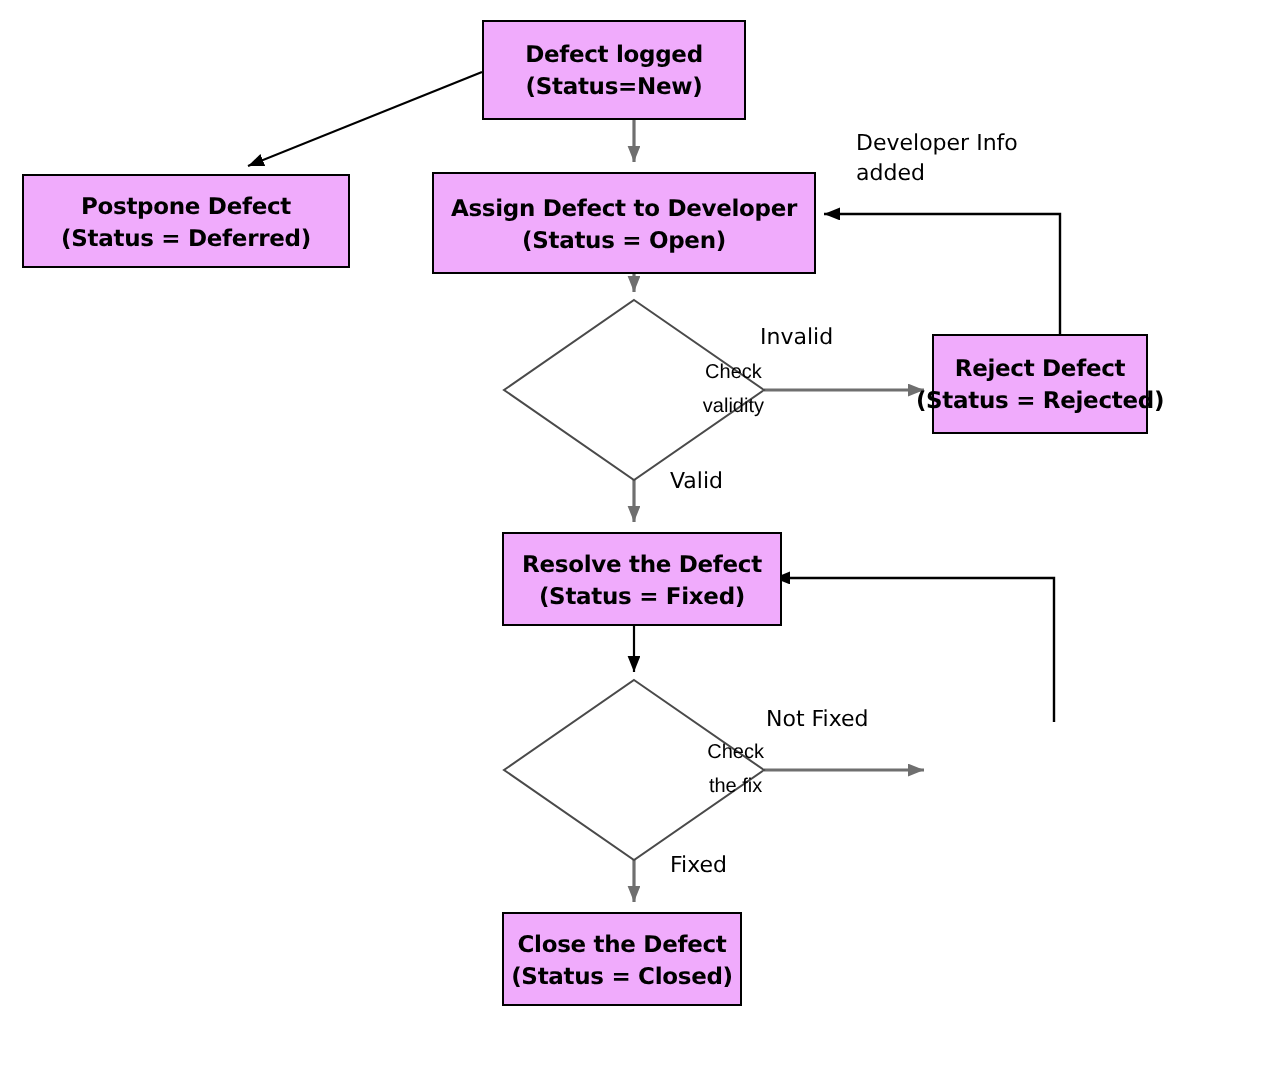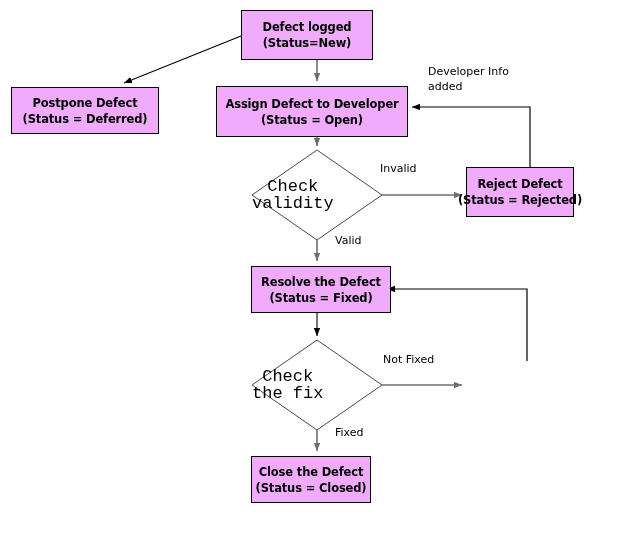--- a/index.html
+++ b/index.html
@@ -35,29 +35,29 @@
     font-family: "DejaVu Sans", sans-serif;
     font-weight: bold;
     font-size: 11.5px;
     line-height: 16px;
     color: #000000;
     letter-spacing: -0.15px;
   }
   .node .ln1, .node .ln2 { display: block; white-space: nowrap; }
   .decision {
     position: absolute;
-    font-family: Liberation Mono, monospace;
+    font-family: Liberation Sans, sans-serif;
     font-weight: normal;
-    font-size: 17px;
+    font-size: 10px;
     line-height: 17px;
     color: #000000;
     text-align: center;
     display: flex;
     flex-direction: column;
-    align-items: flex-start;
+    align-items: flex-end;
     justify-content: center;
   }
   .decision .dtext { position: relative; z-index: 2; }
   .decision .dtext span { display: block; white-space: nowrap; }
   .edge-label {
     position: absolute;
     font-family: "DejaVu Sans", sans-serif;
     font-weight: normal;
     font-size: 11px;
     line-height: 15px;
@@ -123,21 +123,21 @@
 
     <polygon points="317,150 382,195 317,240 252,195" fill="#ffffff" stroke="#4a4a4a" stroke-width="1"></polygon>
     <polygon points="317,340 382,385 317,430 252,385" fill="#ffffff" stroke="#4a4a4a" stroke-width="1"></polygon>
   </svg>
 
   <div class="node" style="left:241px; top:10px; width:132px; height:50px;">
     <span class="ln1">Defect logged</span>
     <span class="ln2">(Status=New)</span>
   </div>
 
-  <div class="node" style="left:11px; top:87px; width:148px; height:47px;">
+  <div class="node" style="left:11px; top:87px; width:164px; height:47px;">
     <span class="ln1">Postpone Defect</span>
     <span class="ln2">(Status = Deferred)</span>
   </div>
 
   <div class="node" style="left:216px; top:86px; width:192px; height:51px;">
     <span class="ln1">Assign Defect to Developer</span>
     <span class="ln2">(Status = Open)</span>
   </div>
 
   <div class="node" style="left:466px; top:167px; width:108px; height:50px;">

